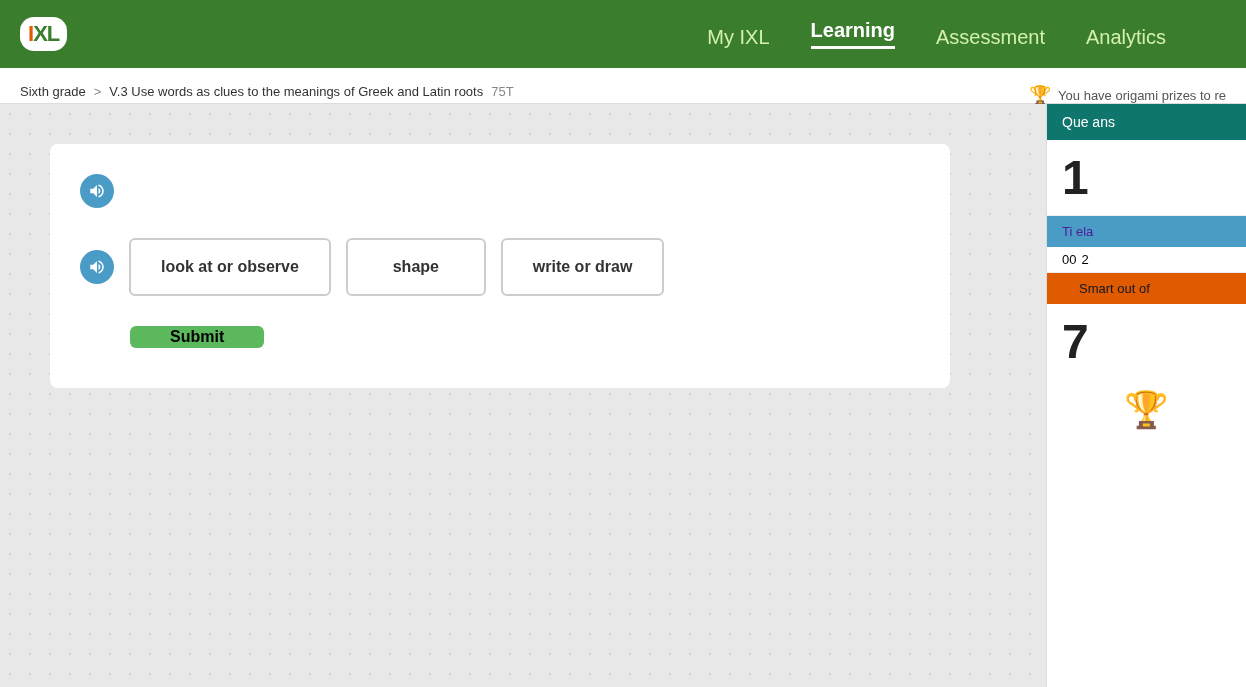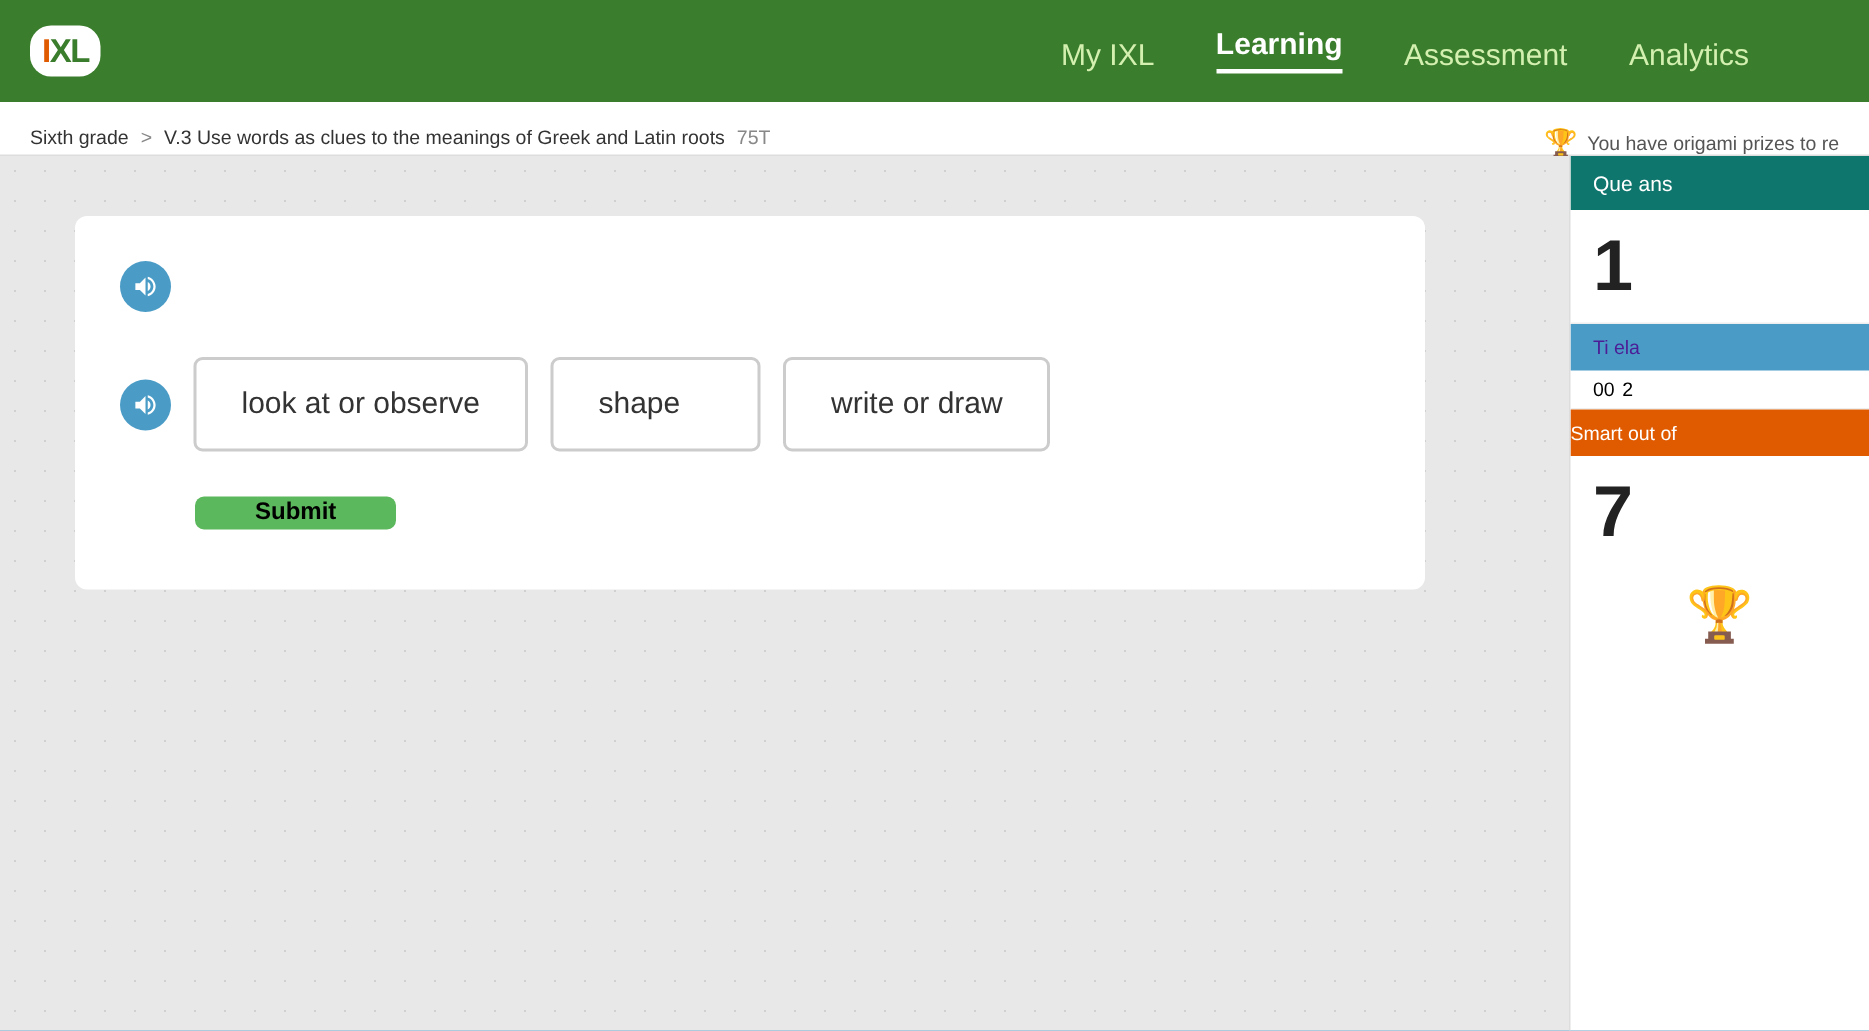--- a/index.html
+++ b/index.html
@@ -126,26 +126,27 @@
     .answer-choices {
       display: flex;
       gap: 15px;
     }
 
     .choice-btn {
       border: 2px solid #ccc;
       background: white;
       border-radius: 6px;
       padding: 18px 30px;
-      font-size: 20px;
+      font-size: 16px;
       color: #333;
       cursor: pointer;
       min-width: 140px;
-      text-align: left;
+      text-align: center;
       transition: border-color 0.2s;
+      font-weight: bold;
     }
 
     .submit-row {
       margin-top: 30px;
       margin-left: 50px;
     }
 
     .submit-btn {
       background: #5cb85c;
       color: #000000;
@@ -193,22 +194,22 @@
       display: flex;
       gap: 5px;
       padding: 5px 15px;
       font-size: 13px;
       color: #000000;
       border-bottom: 1px solid #eee;
     }
 
     .sidebar-smart {
       background: #e05a00;
-      color: #ffffff;
-      padding: 8px 0;
+      color: #0f172a;
+      padding: 8px 32px;
       font-size: 13px;
     }
 
     .sidebar-big-num {
       font-size: 48px;
       font-weight: bold;
       color: #222;
       padding: 10px 15px;
     }
 

